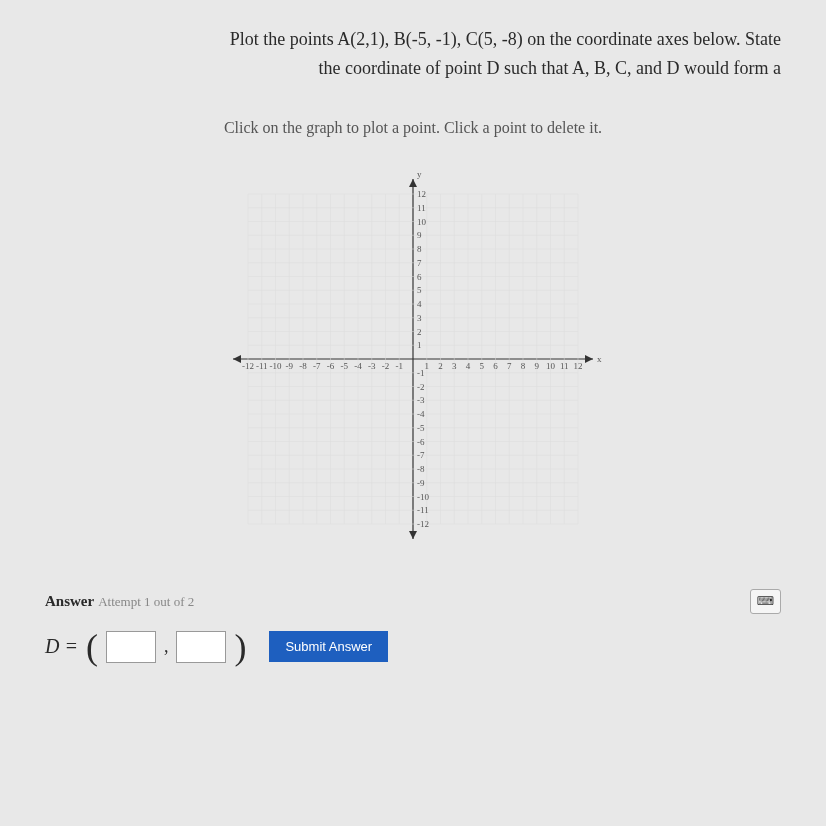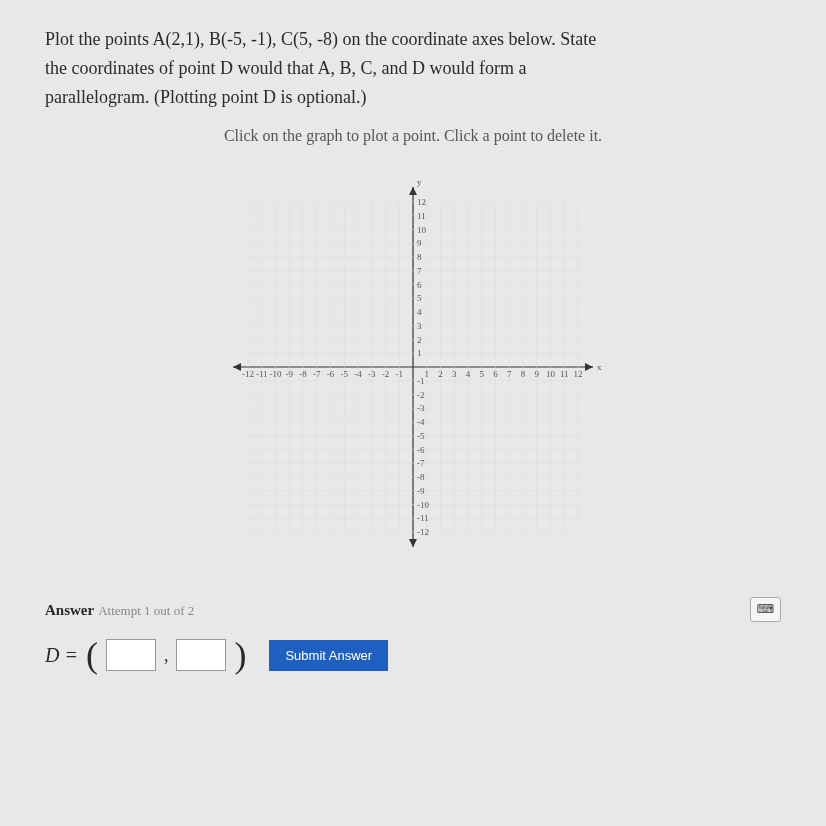--- a/index.html
+++ b/index.html
@@ -8,22 +8,23 @@
       background: #e8e8e8;
       width: 826px;
       height: 826px;
       padding: 25px 45px;
       color: #2a2a2a;
       overflow: hidden;
     }
     .problem-text {
       font-size: 18px;
       line-height: 1.6;
-      margin-bottom: 16px;
+      margin-bottom: 36px;
       font-weight: 500;
+      text-align: right;
     }
     .instruction {
       font-size: 16px;
       color: #555;
       margin-bottom: 12px;
       text-align: center;
       width: 520px;
       margin-left: auto;
       margin-right: auto;
     }
@@ -107,22 +108,21 @@
     .axis-label {
       font-size: 9px;
       fill: #555;
     }
   </style>
 </head>
 <body>
 
 <div class="problem-text">
   <span>Plot the points A(2,1), B(-5, -1), C(5, -8) on the coordinate axes below. State</span><br>
-  <span>the coordinates of point D would that A, B, C, and D would form a</span><br>
-  <span>parallelogram. (Plotting point D is optional.)</span>
+  <span>the coordinate of point D such that A, B, C, and D would form a</span><br>
 </div>
 
 <div class="instruction">Click on the graph to plot a point. Click a point to delete it.</div>
 
 <div class="graph-container">
   <div class="graph">
     <svg viewBox="0 0 420 420">
 
       <g stroke="#ccc" stroke-width="0.5">
         <line x1="30" y1="210" x2="390" y2="210" stroke="#333" stroke-width="1.2"></line>

